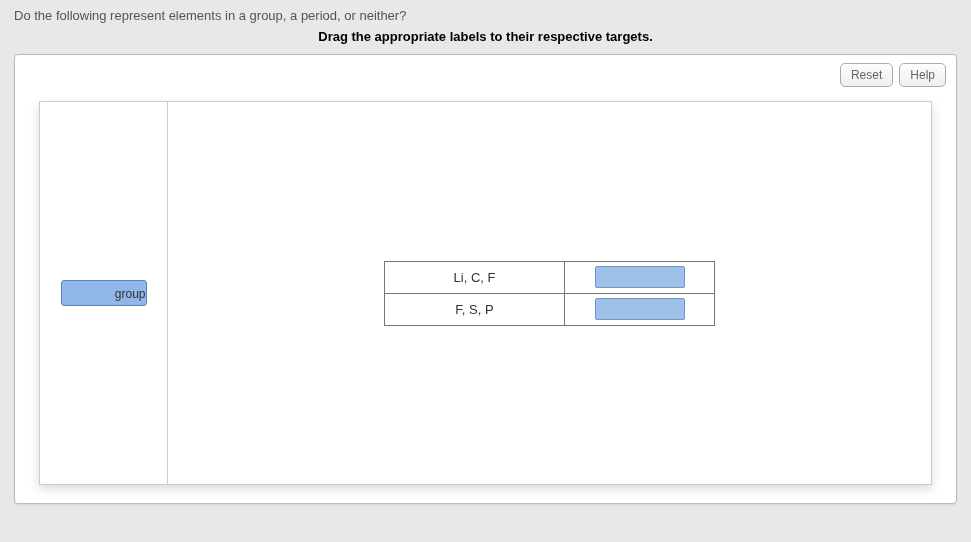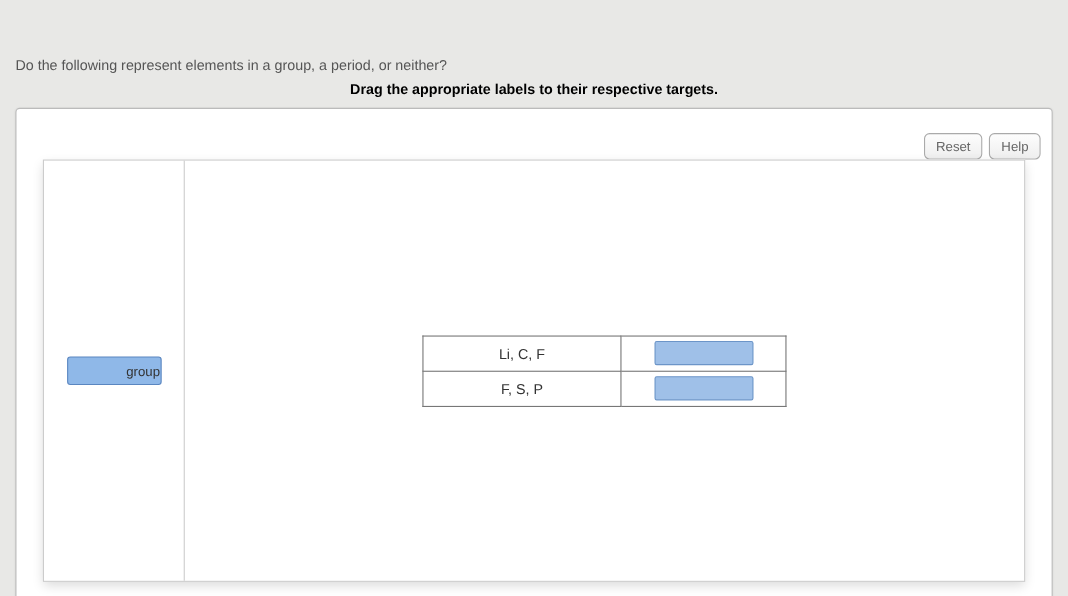--- a/index.html
+++ b/index.html
@@ -8,40 +8,39 @@
       background: #e8e8e6;
       width: 971px;
       height: 542px;
       padding: 8px 14px;
       color: #444;
     }
     .question-text {
       font-size: 13px;
       color: #555;
       margin-bottom: 6px;
-      margin-top: 44px;
     }
     .instruction {
       font-size: 13px;
       font-weight: bold;
       color: #000000;
       margin-bottom: 10px;
       text-align: center;
     }
     .workspace {
       background: #fff;
       border: 1px solid #bbb;
       border-radius: 4px;
       height: 450px;
       position: relative;
       box-shadow: 0 1px 2px rgba(0,0,0,0.08);
     }
     .toolbar {
       position: absolute;
-      top: 22px;
+      top: 8px;
       right: 10px;
       display: flex;
       gap: 6px;
     }
     .tool-btn {
       border: 1px solid #aaa;
       border-radius: 5px;
       background: linear-gradient(#fdfdfd,#eee);
       color: #666;
       font-size: 12px;

